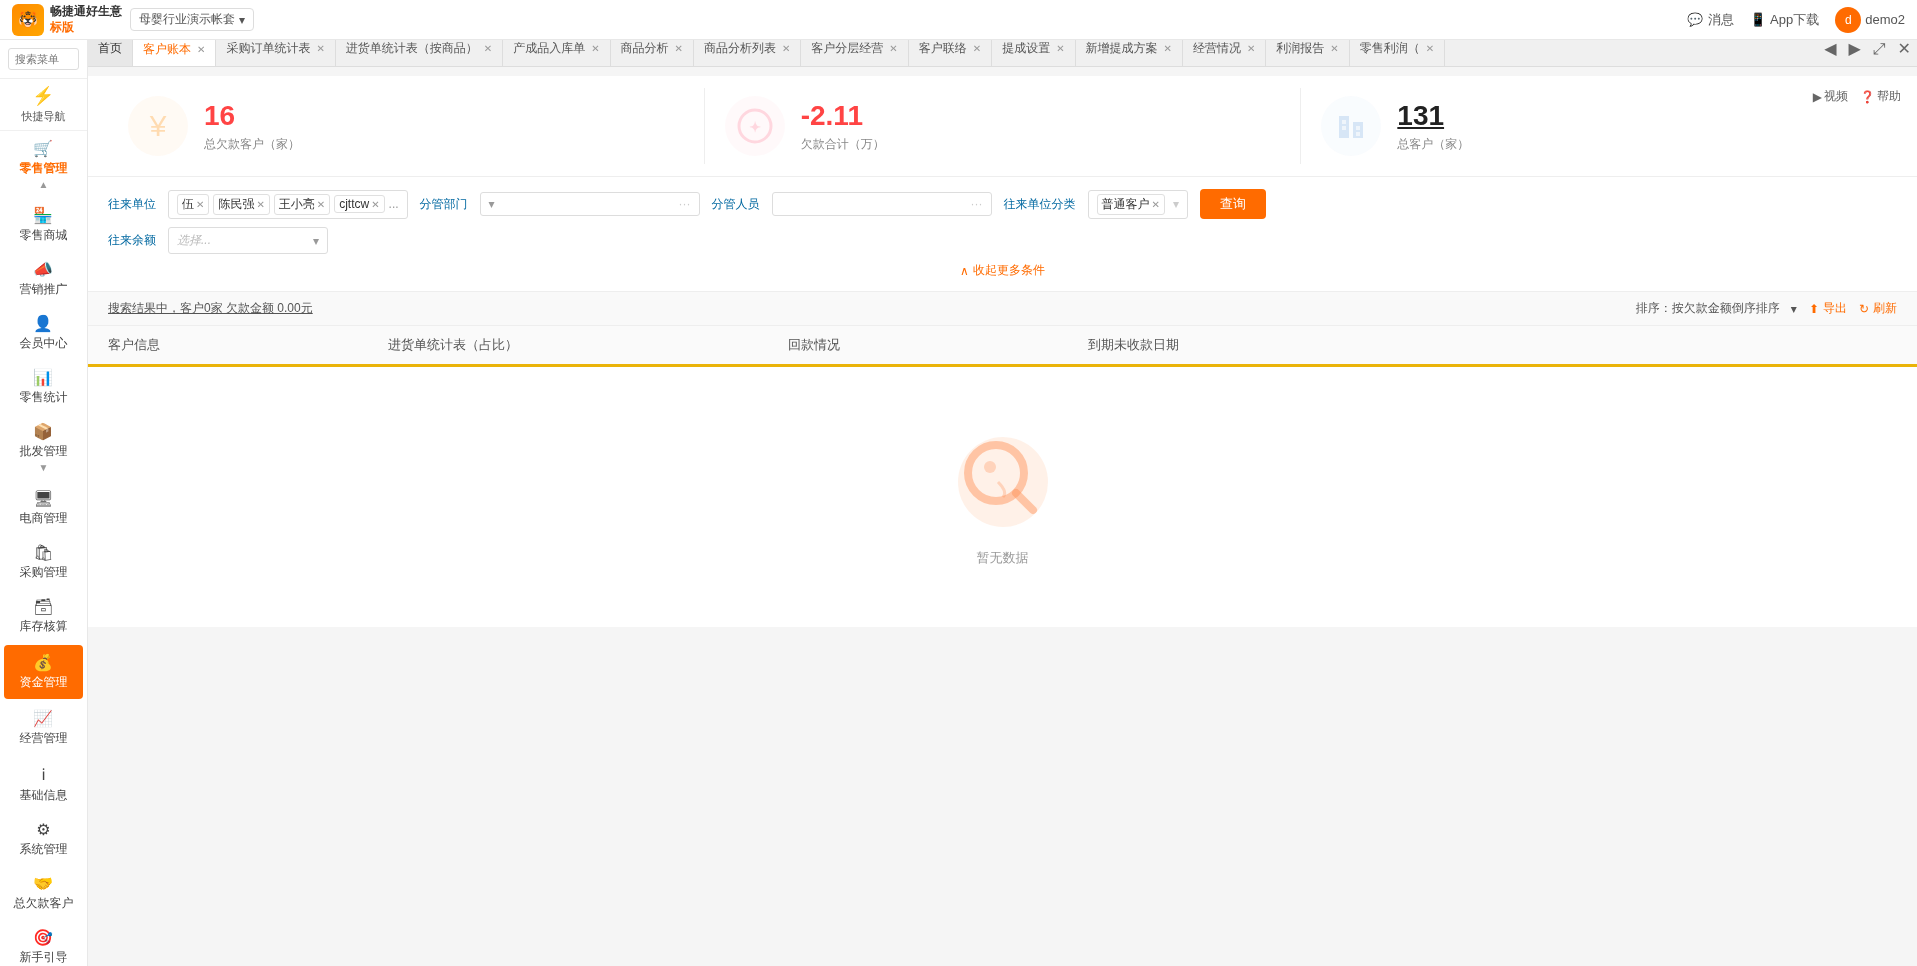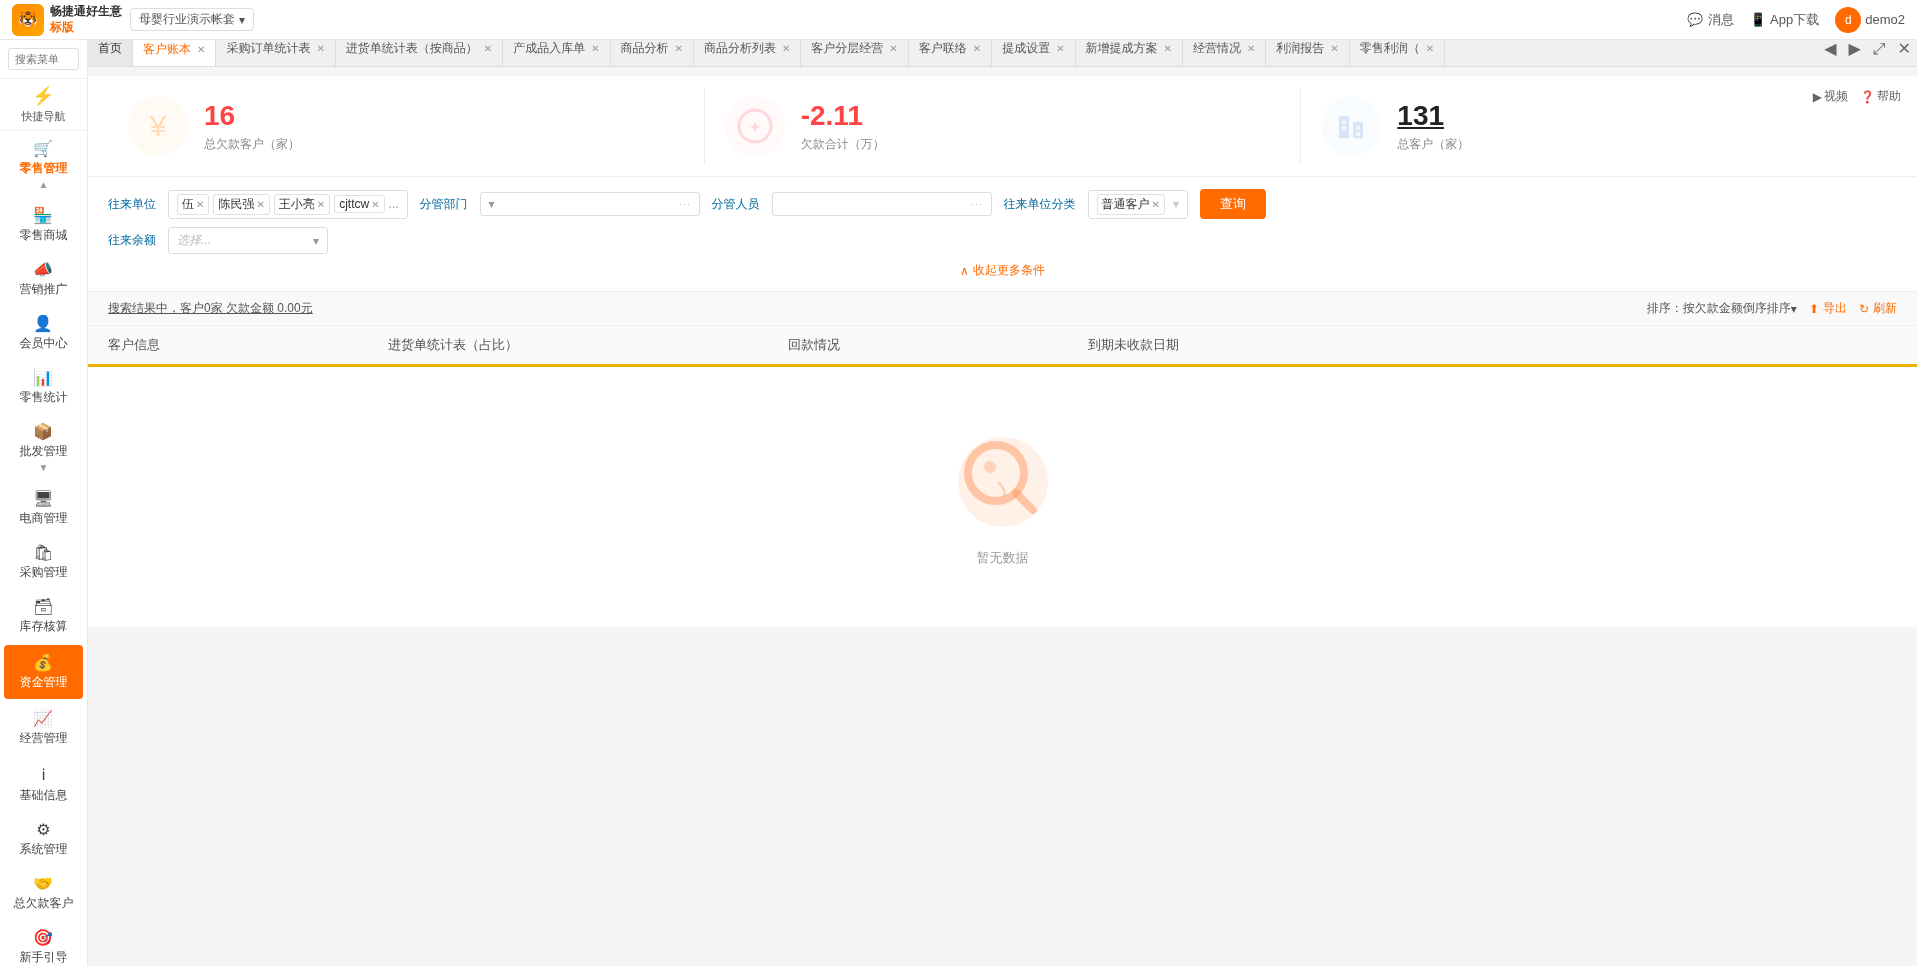--- a/index.html
+++ b/index.html
@@ -210,21 +210,21 @@
       background: #f9f9f9;
       padding: 8px 20px;
       display: flex;
       align-items: center;
       justify-content: space-between;
       border-bottom: 1px solid #eee;
       font-size: 12px;
     }
     .result-info { color: #555; text-decoration: underline; }
     .result-actions { display: flex; align-items: center; gap: 12px; color: #555; }
-    .result-sort { display: flex; align-items: center; gap: 0; cursor: pointer; text-align: right; }
+    .result-sort { display: flex; align-items: center; gap: 11px; cursor: pointer; text-align: right; }
     .result-btn { display: flex; align-items: center; gap: 4px; cursor: pointer; color: #ff6b00; }
 
     
     .table-area { background: #fff; margin: 0; }
     .table-header {
       display: grid;
       grid-template-columns: 280px 400px 300px 200px;
       background: #fafafa;
       border-bottom: 3px solid #eab308;
       padding: 10px 20px;

